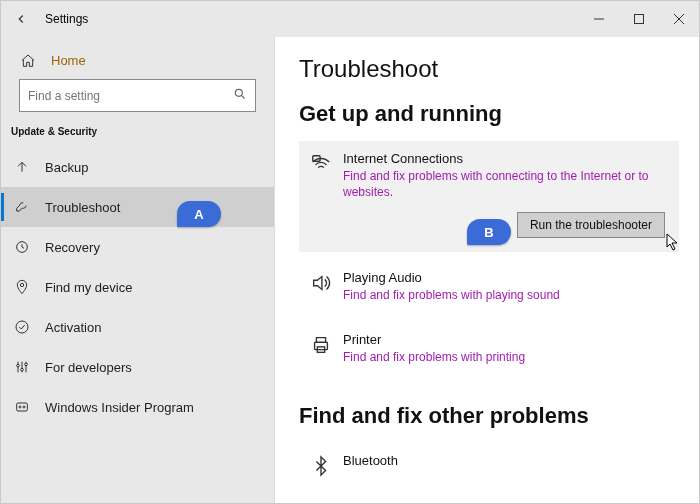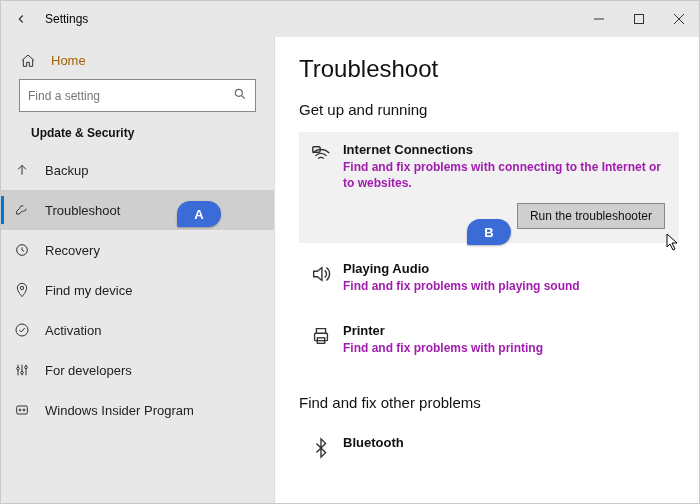--- a/index.html
+++ b/index.html
@@ -74,22 +74,22 @@
     padding:0 8px;
   }
   .search-box input {
     border:none; outline:none;
     flex:1;
     font-size:12px;
     background:transparent;
     color:#555;
   }
   .cat-head {
-    padding: 0 18px 10px 30px;
-    font-size:12px;
+    padding: 0 18px 10px 10px;
+    font-size:10px;
     font-weight:600;
     color:#111;
   }
   .nav-item {
     display:flex; align-items:center;
     height: 40px;
     padding: 0 12px;
     font-size:13px;
     color:#222;
     position:relative;
@@ -109,21 +109,21 @@
   .main {
     flex:1;
     padding: 18px 20px 0 24px;
     overflow-y:auto;
   }
   h1.page-title {
     font-size:24px; font-weight:400; color:#111;
     margin-bottom:18px;
   }
   h2.sect {
-    font-size:15px; font-weight:400; color:#111;
+    font-size:22px; font-weight:700; color:#111;
     margin: 4px 0 14px 0;
   }
   .ts-item {
     display:flex;
     padding: 10px 10px 10px 8px;
     border-radius:0;
     margin-bottom:8px;
   }
   .ts-item.expanded {
     background:#f1f1f1;
@@ -135,21 +135,20 @@
   }
   .ts-icon {
     width:28px; min-width:28px;
     display:flex; align-items:flex-start; justify-content:center;
     padding-top:2px;
     color:#333;
     margin-right:8px;
   }
   .ts-text {
     flex:1;
-    font-weight:bold;
   }
   .ts-title {
     font-size:13px; color:#111; margin-bottom:2px;
   }
   .ts-desc {
     font-size:12px; color:#a21caf; line-height:1.35;
   }
   .run-btn-row {
     display:flex; justify-content:flex-end;
     margin-top:12px;

